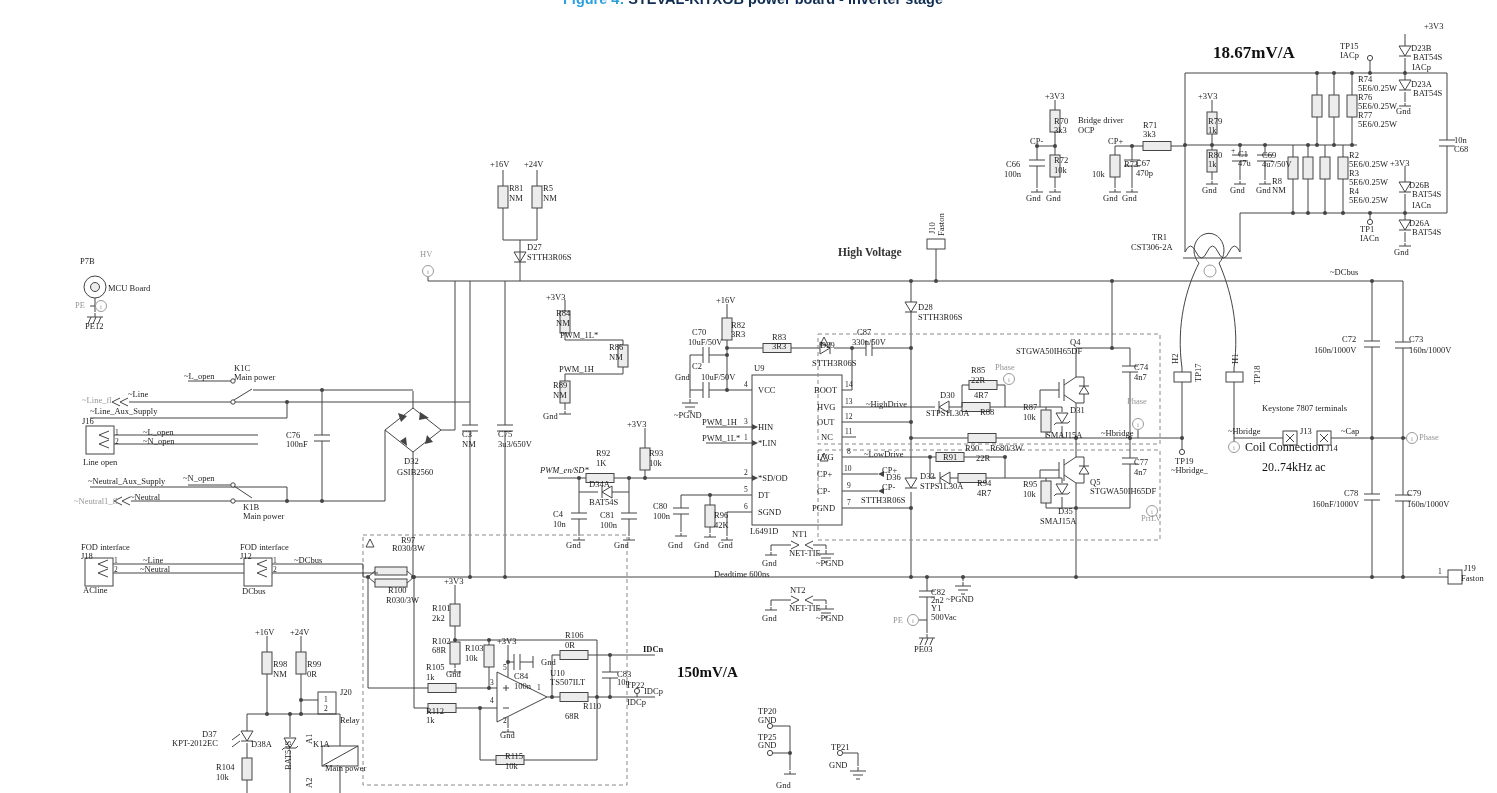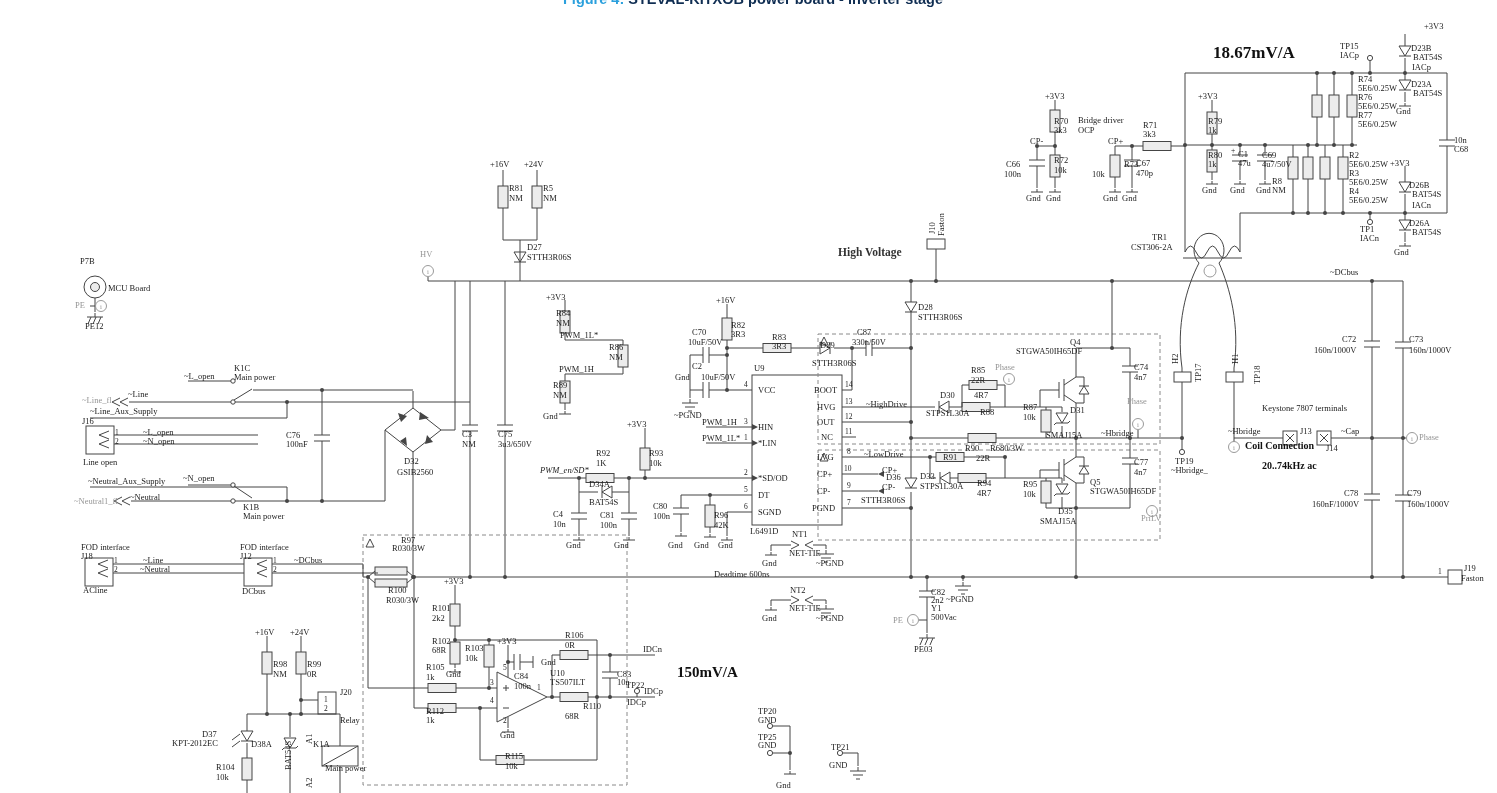--- a/index.html
+++ b/index.html
@@ -12,21 +12,21 @@
   #wires .dot{fill:#454545;stroke:none}
   #wires .fill{fill:#454545;stroke:none}
   #wires .dash{stroke-dasharray:4 3;stroke:#8a8a8a}
   #wires .gy{stroke:#9a9a9a}
   #wires text{stroke:none;fill:#9a9a9a;font-size:7px;font-family:"Liberation Serif",serif}
   #labels span{position:absolute;font-size:8.5px;line-height:1;white-space:pre;color:#1c1c1c}
   #labels .g{color:#969696}
   #labels .p{font-size:7.5px}
   #labels .b12{font-weight:bold;font-size:11.5px;color:#333}
   #labels .b15{font-weight:bold;font-size:15px;color:#111}
-  #labels .b16{font-weight:bold;font-size:10px;color:#111}
+  #labels .b16{font-weight:normal;font-size:12px;color:#111}
   #labels .b17{font-weight:bold;font-size:17px;color:#111}
   #labels .r{transform-origin:0 0;transform:rotate(-90deg)}
   #title{position:absolute;left:563px;top:-9px;font-family:"Liberation Sans","DejaVu Sans",sans-serif;
          font-weight:bold;font-size:14.5px;white-space:nowrap}
   #title .fig{color:#2ba0dd}
   #title .txt{color:#0f2d52}
 </style>
 </head>
 <body>
 
@@ -795,21 +795,21 @@
       <span style="left: 550px; top: 678px;">TS507ILT</span>
       <span style="left: 565px; top: 631px;">R106</span>
       <span style="left: 565px; top: 641px;">0R</span>
       <span style="left: 426px; top: 707px;">R112</span>
       <span style="left: 426px; top: 716px;">1k</span>
       <span style="left: 500px; top: 731px;">Gnd</span>
       <span style="left: 505px; top: 752px;">R115</span>
       <span style="left: 505px; top: 762px;">10k</span>
       <span style="left: 583px; top: 702px;">R110</span>
       <span style="left: 565px; top: 712px;">68R</span>
-      <span style="left: 643px; top: 645px;">IDCn</span>
+      <span style="left: 643px; top: 645px; font-weight: bold;">IDCn</span>
       <span style="left: 617px; top: 670px;">C83</span>
       <span style="left: 617px; top: 678px;">10n</span>
       <span style="left: 626px; top: 681px;">TP22</span>
       <span style="left: 644px; top: 687px;">IDCp</span>
       <span style="left: 627px; top: 698px;">IDCp</span>
       <span class="b15" style="left: 677px; top: 665px;">150mV/A</span>
       <span class="p" style="left: 490px; top: 679px;">3</span>
       <span class="p" style="left: 490px; top: 697px;">4</span>
       <span class="p" style="left: 537px; top: 684px;">1</span>
       <span class="p" style="left: 503px; top: 664px;">5</span>

